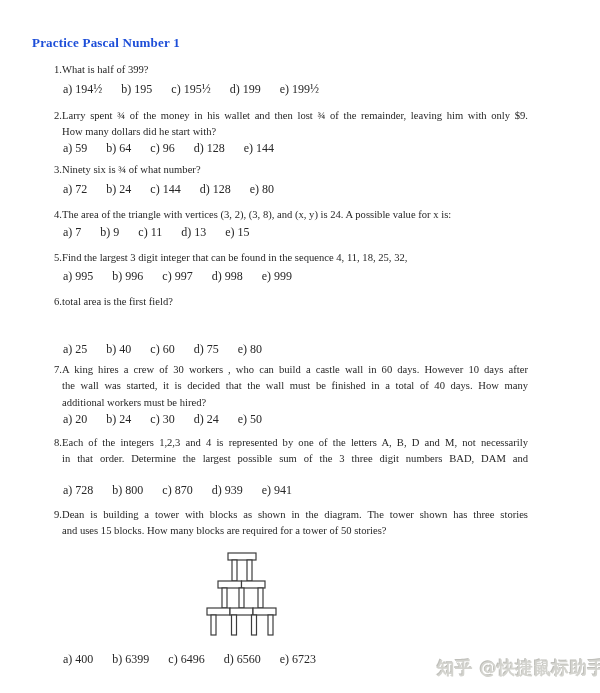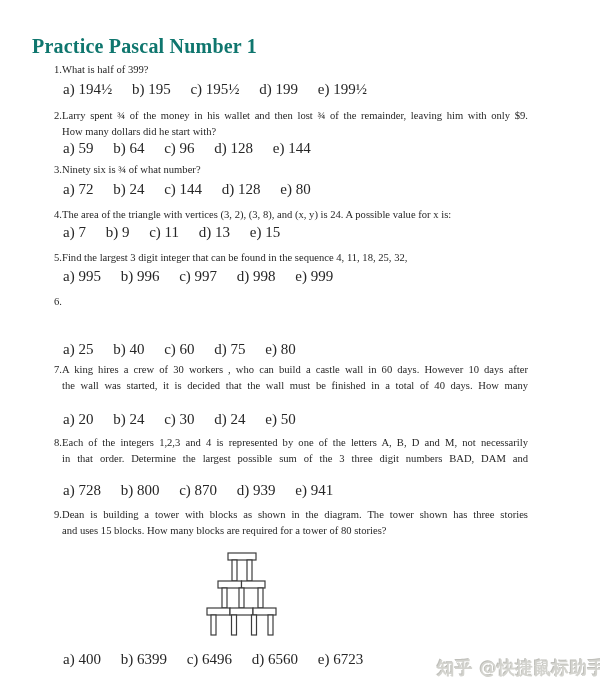--- a/index.html
+++ b/index.html
@@ -3,32 +3,32 @@
 <meta charset="utf-8">
 <style>
   html,body{margin:0;padding:0}
   body{
     width:600px;height:693px;position:relative;overflow:hidden;
     background:#ffffff;color:#262626;
     font-family:"Liberation Serif", serif;
   }
   .title{
     position:absolute;left:32px;top:35px;margin:0;
-    font-size:20px;font-weight:bold;color:#0f766e;letter-spacing:.2px;
+    font-size:13px;font-weight:bold;color:#1d4ed8;letter-spacing:.2px;
   }
   .q{
     position:absolute;left:48px;width:485px;display:flex;
     font-size:10.6px;
   }
   .qnum{flex:none;width:14px;text-align:right;line-height:16.3px}
   .qtext{flex:1;max-width:466px}
   .qline{line-height:16.3px}
   .jl{text-align:justify;text-align-last:justify}
   .ans{
-    position:absolute;left:63px;font-size:15px;line-height:15px;white-space:nowrap;
+    position:absolute;left:63px;font-size:12px;line-height:15px;white-space:nowrap;
   }
   .opt{margin-right:16px;display:inline-block}
   .tower{position:absolute;left:202px;top:550px}
   .tower rect{fill:#ffffff;stroke:#3c3c3c;stroke-width:1.2}
   .watermark{
     position:absolute;left:437px;top:656px;
     font-family:"DejaVu Sans", sans-serif;
     font-size:17.5px;font-weight:bold;letter-spacing:.5px;
     color:#d3d3ce;
     text-shadow:1px 1px 0 #ffffff,-1px -1px 0 #bfbfba;
@@ -107,35 +107,37 @@
   <span class="opt">a) 995</span>
   <span class="opt">b) 996</span>
   <span class="opt">c) 997</span>
   <span class="opt">d) 998</span>
   <span class="opt">e) 999</span>
 </div>
 
 <div class="q" style="top:294px">
   <span class="qnum">6.</span>
   <div class="qtext">
+    <div class="qline">total area is the first field?</div>
   </div>
 </div>
 <div class="ans" style="top:342px">
   <span class="opt">a) 25</span>
   <span class="opt">b) 40</span>
   <span class="opt">c) 60</span>
   <span class="opt">d) 75</span>
   <span class="opt">e) 80</span>
 </div>
 
 <div class="q" style="top:362px">
   <span class="qnum">7.</span>
   <div class="qtext">
     <div class="qline jl">A king hires a crew of 30 workers , who can build a castle wall in 60 days. However 10 days after</div>
     <div class="qline jl">the wall was started, it is decided that the wall must be finished in a total of 40 days. How many</div>
+    <div class="qline">additional workers must be hired?</div>
   </div>
 </div>
 <div class="ans" style="top:412px">
   <span class="opt">a) 20</span>
   <span class="opt">b) 24</span>
   <span class="opt">c) 30</span>
   <span class="opt">d) 24</span>
   <span class="opt">e) 50</span>
 </div>
 
@@ -151,21 +153,21 @@
   <span class="opt">b) 800</span>
   <span class="opt">c) 870</span>
   <span class="opt">d) 939</span>
   <span class="opt">e) 941</span>
 </div>
 
 <div class="q" style="top:507px">
   <span class="qnum">9.</span>
   <div class="qtext">
     <div class="qline jl">Dean is building a tower with blocks as shown in the diagram. The tower shown has three stories</div>
-    <div class="qline">and uses 15 blocks. How many blocks are required for a tower of 80 stories?</div>
+    <div class="qline">and uses 15 blocks. How many blocks are required for a tower of 50 stories?</div>
   </div>
 </div>
 
 <svg class="tower" width="78" height="88" viewBox="0 0 78 88" aria-hidden="true">
 
   <rect x="26" y="3" width="28" height="7"></rect>
   <rect x="30" y="10" width="5" height="21"></rect>
   <rect x="45" y="10" width="5" height="21"></rect>
 
   <rect x="16" y="31" width="23.5" height="7"></rect>

